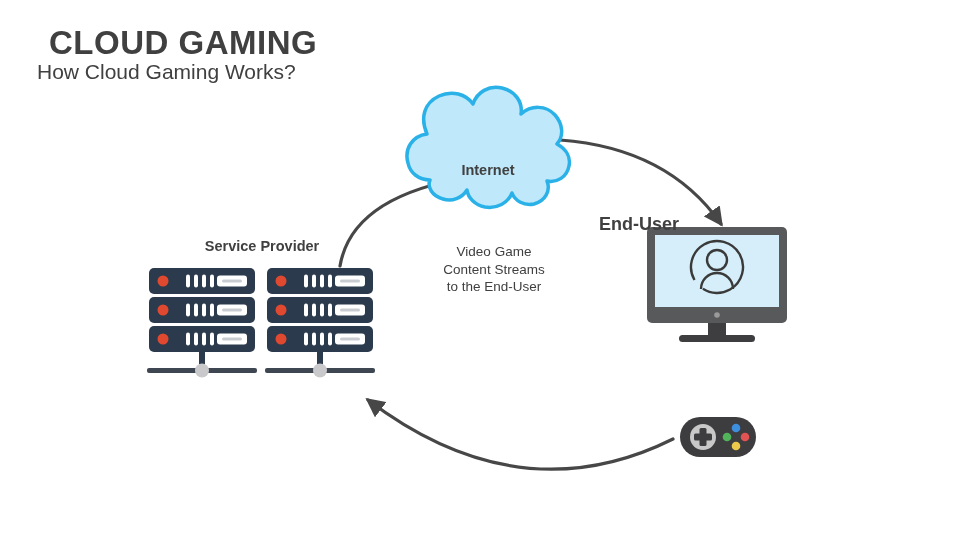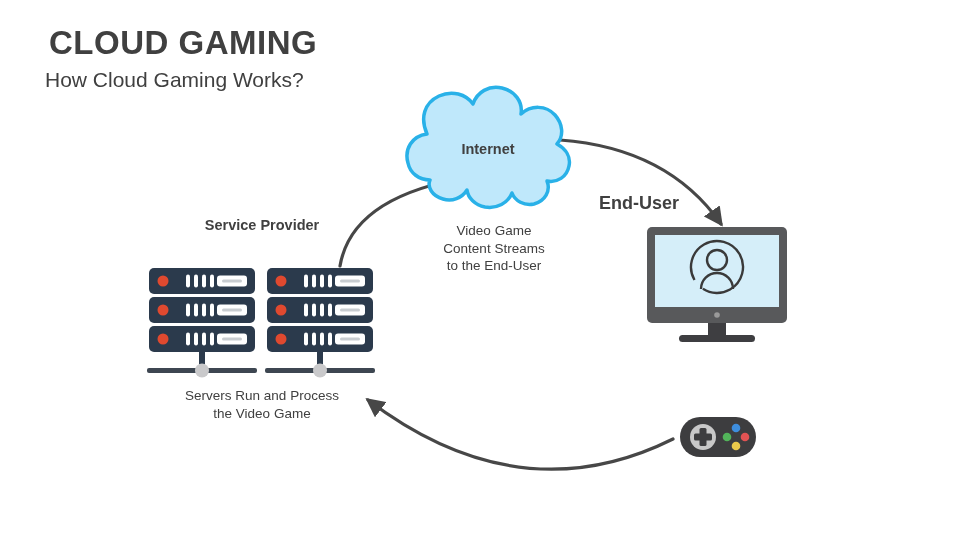--- a/index.html
+++ b/index.html
@@ -1,22 +1,22 @@
 <!DOCTYPE html>
 <html style="--text: #404040; --arrow: #474747; --cloud-fill: #bfe8fb; --cloud-stroke: #29b1e8; --server-body: #2b3a4c; --server-led: #e0492f; --server-detail: #ffffff; --server-line: #c9cdd1; --server-base: #3d4651; --server-dot: #c9c9cb; --monitor-frame: #58595b; --monitor-screen: #d5eef9; --monitor-dark: #3e3e41; --monitor-power: #9a9a9a; --avatar-stroke: #3a3a3a; --pad-body: #3d3d3f; --pad-dpad: #c8c8c8; --btn-blue: #3e8ede; --btn-green: #52b45a; --btn-red: #e25353; --btn-yellow: #ecc94b;"><head>
 <meta charset="utf-8">
 <style>
   html,body{margin:0;padding:0;background:#e9e9e9;}
   .slide{
     position:relative;width:960px;height:540px;background:#ffffff;overflow:hidden;
     font-family:"Liberation Sans", sans-serif;color:var(--text,#404040);
   }
-  .abs{position:absolute;}
+  .abs{position:absolute;margin-top:21px;}
   .page-title{left:37px;top:12px;font-size:33px;font-weight:700;letter-spacing:.5px;line-height:38px;margin:12px;color:var(--text);}
-  .page-subtitle{left:37px;top:58px;font-size:21px;font-weight:400;line-height:28px;margin:8px;color:var(--text);}
+  .page-subtitle{left:37px;top:58px;font-size:21px;font-weight:400;line-height:28px;margin:0;color:var(--text);}
   .lbl{font-weight:700;text-align:center;color:var(--text);}
   .internet-label{left:405px;top:141px;width:166px;font-size:14.5px;}
   .service-provider-label{left:188px;top:217px;width:148px;font-size:14.5px;}
   .end-user-label{left:597px;top:193px;width:84px;font-size:18px;}
   .cap{font-size:13.5px;line-height:17.5px;text-align:center;color:var(--text);}
   .stream-caption{left:410px;top:222px;width:168px;}
   .servers-caption{left:156px;top:387px;width:212px;line-height:18px;}
   .feedback-caption{left:618px;top:463px;width:208px;}
   svg.canvas{position:absolute;left:0;top:0;}
   .arrow{fill:none;stroke:var(--arrow);stroke-width:3.2;stroke-linecap:round;}
@@ -148,21 +148,17 @@
   <div class="abs lbl service-provider-label">Service Provider</div>
 
   <div class="abs lbl end-user-label">End-User</div>
 
   <div class="abs cap stream-caption">
     <div>Video Game</div>
     <div>Content Streams</div>
     <div>to the End-User</div>
   </div>
 
-  <div class="abs cap servers-caption">
-    <div>Servers Run and Process</div>
-    <div>the Video Game</div>
-  </div>
 
   <div class="abs cap feedback-caption">
   </div>
 
 </div>
 
 </body></html>

